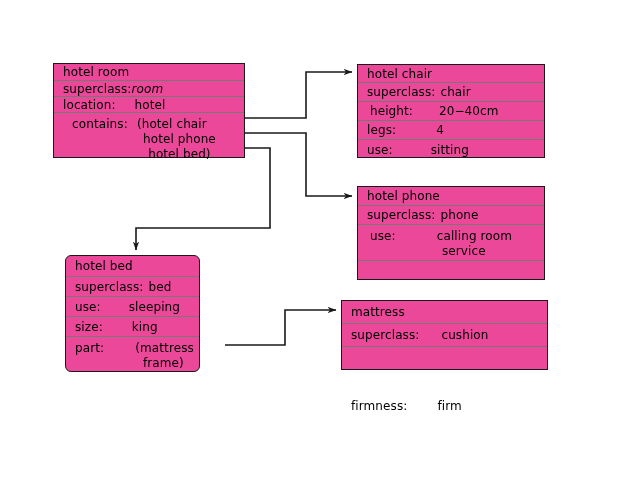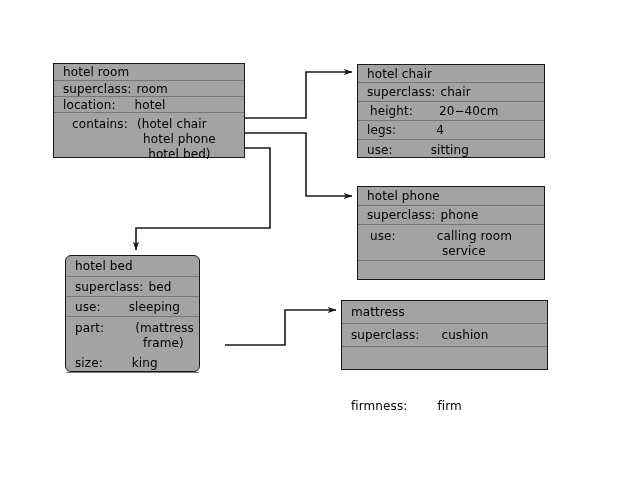--- a/index.html
+++ b/index.html
@@ -12,21 +12,21 @@
     width: 638px;
     height: 478px;
     background: #ffffff;
     font-family: "DejaVu Sans", "Liberation Sans", sans-serif;
     overflow: hidden;
   }
   .frame-box {
     position: absolute;
     box-sizing: border-box;
     border: 1.6px solid #1a1a1a;
-    background: #a3a3a3;
+    background: #ec4899;
     z-index: 3;
   }
   .frame-row {
     position: relative;
     box-sizing: border-box;
     border-bottom: 1px solid #777;
     padding: 0 0 0 9px;
     display: flex;
     align-items: center;
     white-space: nowrap;
@@ -87,21 +87,21 @@
 
     <path d="M225,345 L285,345 L285,310 L336,310" fill="none" stroke="#1a1a1a" stroke-width="1.6" marker-end="url(#arrow)"></path>
   </svg>
 
   <div class="frame-box" style="left:53px; top:63px; width:192px; height:95px;">
     <div class="frame-row" style="height:17px;">
       <span class="frame-title">hotel room</span>
     </div>
     <div class="frame-row" style="height:16px;">
       <span class="slot-label">superclass:</span>
-      <span class="slot-value" style="margin-left:5px;">room</span>
+      <span class="slot-value" style="font-style:italic;">room</span>
     </div>
     <div class="frame-row" style="height:16px;">
       <span class="slot-label">location:</span>
       <span class="slot-value" style="margin-left:19px;">hotel</span>
     </div>
     <div class="frame-row no-rule" style="height:46px; align-items:flex-start;">
       <span class="multi" style="padding-top:2px;text-align:center;">
         <span class="ml">
           <span class="slot-label">contains:</span>
           <span class="slot-value" style="margin-left:4px;">(hotel chair</span>
@@ -158,32 +158,32 @@
       <span class="frame-title">hotel bed</span>
     </div>
     <div class="frame-row" style="height:20px;">
       <span class="slot-label">superclass:</span>
       <span class="slot-value" style="margin-left:5px;">bed</span>
     </div>
     <div class="frame-row" style="height:20px;">
       <span class="slot-label">use:</span>
       <span class="slot-value" style="margin-left:28px;">sleeping</span>
     </div>
+    <div class="frame-row" style="height:20px;">
+      <span class="slot-label">size:</span>
+      <span class="slot-value" style="margin-left:29px;">king</span>
+    </div>
     <div class="frame-row no-rule" style="height:36px; align-items:flex-start;">
       <span class="multi" style="padding-top:2px;">
         <span class="ml">
           <span class="slot-label">part:</span>
           <span class="slot-value" style="margin-left:26px;">(mattress</span>
         </span>
         <span class="ml slot-value" style="margin-left:68px;">frame)</span>
       </span>
-    </div>
-    <div class="frame-row" style="height:20px;">
-      <span class="slot-label">size:</span>
-      <span class="slot-value" style="margin-left:29px;">king</span>
     </div>
   </div>
 
   <div class="frame-box" style="left:341px; top:300px; width:207px; height:70px;">
     <div class="frame-row" style="height:23px;">
       <span class="frame-title">mattress</span>
     </div>
     <div class="frame-row" style="height:23px;">
       <span class="slot-label">superclass:</span>
       <span class="slot-value" style="margin-left:22px;">cushion</span>

